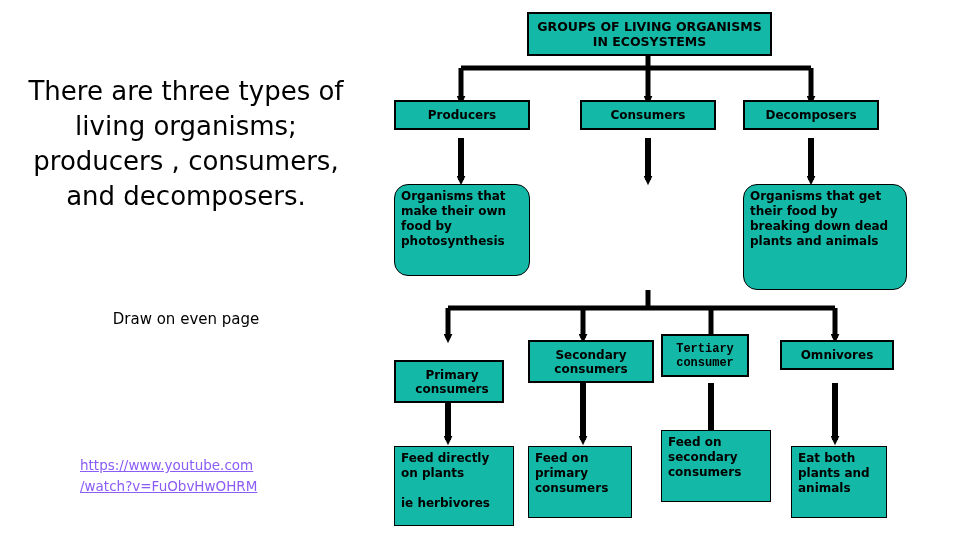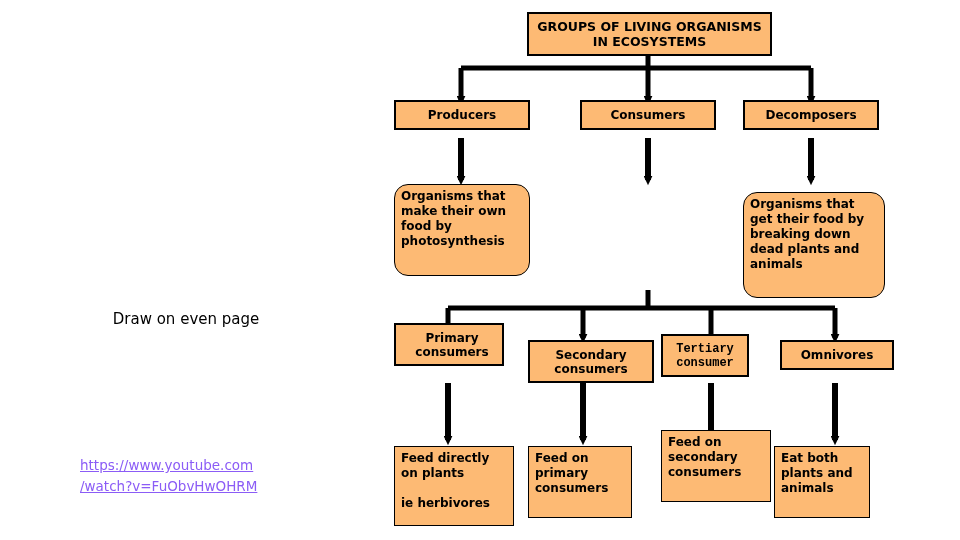--- a/index.html
+++ b/index.html
@@ -39,21 +39,21 @@
   }
 
   
   #diagram{
     position:absolute; left:370px; top:0; width:590px; height:540px;
   }
   .node{
     position:absolute;
     box-sizing:border-box;
     border:1px solid #000;
-    background:#fdba74;
+    background:#14b8a6;
     color:#000;
     font-family:"DejaVu Sans", sans-serif;
     font-weight:bold;
     display:flex;
     align-items:center;
     justify-content:flex-start;
     padding:4px 6px;
   }
   .node .txt{ width:100%; white-space:pre-line; }
   .title-node{
@@ -92,20 +92,21 @@
   }
   svg#connectors{
     position:absolute; left:0; top:0; width:590px; height:540px;
     pointer-events:none;
   }
 </style>
 </head>
 <body>
 
 <div id="left-panel">
+  <div id="intro-text">There are three types of living organisms; producers , consumers, and decomposers.</div>
   <div id="draw-note">Draw on even page</div>
   <div id="link-block">
     <span class="lnk">https://www.youtube.com</span>
     <span class="lnk">/watch?v=FuObvHwOHRM</span>
   </div>
 </div>
 
 <div id="diagram">
 
   <svg id="connectors" viewBox="0 0 590 540">
@@ -149,25 +150,25 @@
   <div class="node lvl1" style="left:210px; top:100px; width:136px; height:30px;">
     <div class="txt">Consumers</div>
   </div>
   <div class="node lvl1" style="left:373px; top:100px; width:136px; height:30px;">
     <div class="txt">Decomposers</div>
   </div>
 
   <div class="node desc" style="left:24px; top:184px; width:136px; height:92px;">
     <div class="txt">Organisms that make their own food by photosynthesis</div>
   </div>
-  <div class="node desc" style="left:373px; top:192px; width:142px; height:106px;">
+  <div class="node desc" style="left:373px; top:184px; width:164px; height:106px;">
     <div class="txt">Organisms that get their food by breaking down dead plants and animals</div>
   </div>
 
-  <div class="node lvl3" style="left:24px; top:323px; width:110px; height:43px;padding-left:12px;">
+  <div class="node lvl3" style="left:24px; top:360px; width:110px; height:43px;padding-left:12px;">
     <div class="txt">Primary
 consumers</div>
   </div>
   <div class="node lvl3" style="left:158px; top:340px; width:126px; height:43px;">
     <div class="txt">Secondary
 consumers</div>
   </div>
   <div class="node lvl3" style="left:291px; top:334px; width:88px; height:43px;font-family:Liberation Mono, monospace;">
     <div class="txt">Tertiary
 consumer</div>
@@ -180,17 +181,17 @@
     <div class="txt">Feed directly on plants
 
 ie herbivores</div>
   </div>
   <div class="node desc2" style="left:158px; top:446px; width:104px; height:72px;">
     <div class="txt">Feed on primary consumers</div>
   </div>
   <div class="node desc2" style="left:291px; top:430px; width:110px; height:72px;">
     <div class="txt">Feed on secondary consumers</div>
   </div>
-  <div class="node desc2" style="left:404px; top:446px; width:96px; height:72px;">
+  <div class="node desc2" style="left:421px; top:446px; width:96px; height:72px;">
     <div class="txt">Eat both plants and animals</div>
   </div>
 
 </div>
 
 </body></html>

